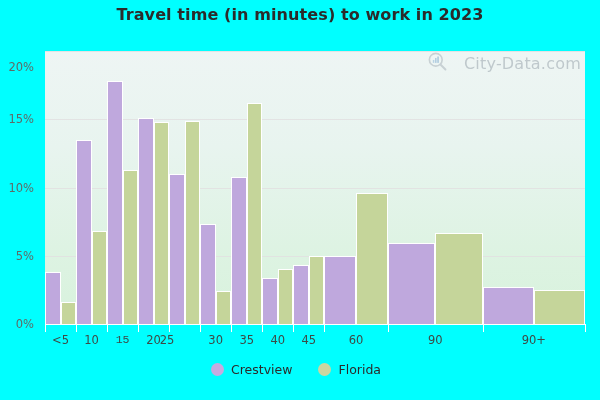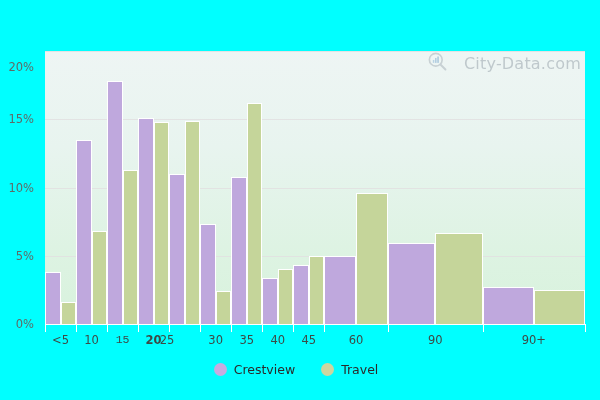--- a/index.html
+++ b/index.html
@@ -154,20 +154,21 @@
     font-size: 12.5px;
     color: #2b2b2b;
     white-space: nowrap;
   }
 </style>
 </head>
 <body>
 
 <div id="chart-root">
 
+  <div id="chart-title">Travel time (in minutes) to work in 2023</div>
 
   <div id="y-axis-labels">
       <div class="y-label" style="top: 273px;">0%</div>
       <div class="y-label" style="top: 204.75px;">5%</div>
       <div class="y-label" style="top: 136.5px;">10%</div>
       <div class="y-label" style="top: 68.25px;">15%</div>
       <div class="y-label" style="top: 16px;">20%</div>
     </div>
 
   <div id="plot-area">
@@ -203,21 +204,21 @@
         <div class="bar crestview" style="left: 437.586px; width: 51.2069px; height: 36.855px; background: rgb(191, 168, 221);"></div>
         <div class="bar florida" style="left: 488.793px; width: 51.2069px; height: 34.125px; background: rgb(197, 213, 154);"></div>
       </div>
   </div>
 
   <div id="x-axis-line"></div>
   <div id="x-axis">
       <div class="x-label" style="left: 60.5172px;">&lt;5</div>
       <div class="x-label" style="left: 91.5517px;">10</div>
       <div class="x-label" style="left: 122.586px; font-family: Liberation Mono, monospace;">15</div>
-      <div class="x-label" style="left: 153.621px; font-weight: bold;">20</div>
+      <div class="x-label" style="left: 153.621px;">20</div>
       <div class="x-label" style="left: 167px;">25</div>
       <div class="x-label" style="left: 215.69px;">30</div>
       <div class="x-label" style="left: 246.724px;">35</div>
       <div class="x-label" style="left: 277.759px;">40</div>
       <div class="x-label" style="left: 308.793px;">45</div>
       <div class="x-label" style="left: 356.121px;">60</div>
       <div class="x-label" style="left: 435.259px;">90</div>
       <div class="x-label" style="left: 533.793px;">90+</div>
     </div>
 
@@ -234,21 +235,21 @@
     <span class="wm-text">City-Data.com</span>
   </div>
 
   <div id="legend">
       <div class="legend-item">
         <span class="legend-swatch crestview" style="background: rgb(198, 171, 224);"></span>
         <span class="legend-label">Crestview</span>
       </div>
       <div class="legend-item">
         <span class="legend-swatch florida" style="background: rgb(204, 214, 160);"></span>
-        <span class="legend-label">Travel</span>
+        <span class="legend-label">Florida</span>
       </div>
     </div>
 
 <div class="x-tick" style="left: 45px;"></div>
     <div class="x-tick" style="left: 76.0345px;"></div>
     <div class="x-tick" style="left: 107.069px;"></div>
     <div class="x-tick" style="left: 138.103px;"></div>
     <div class="x-tick" style="left: 169.138px;"></div>
     <div class="x-tick" style="left: 200.172px;"></div>
     <div class="x-tick" style="left: 231.207px;"></div>

